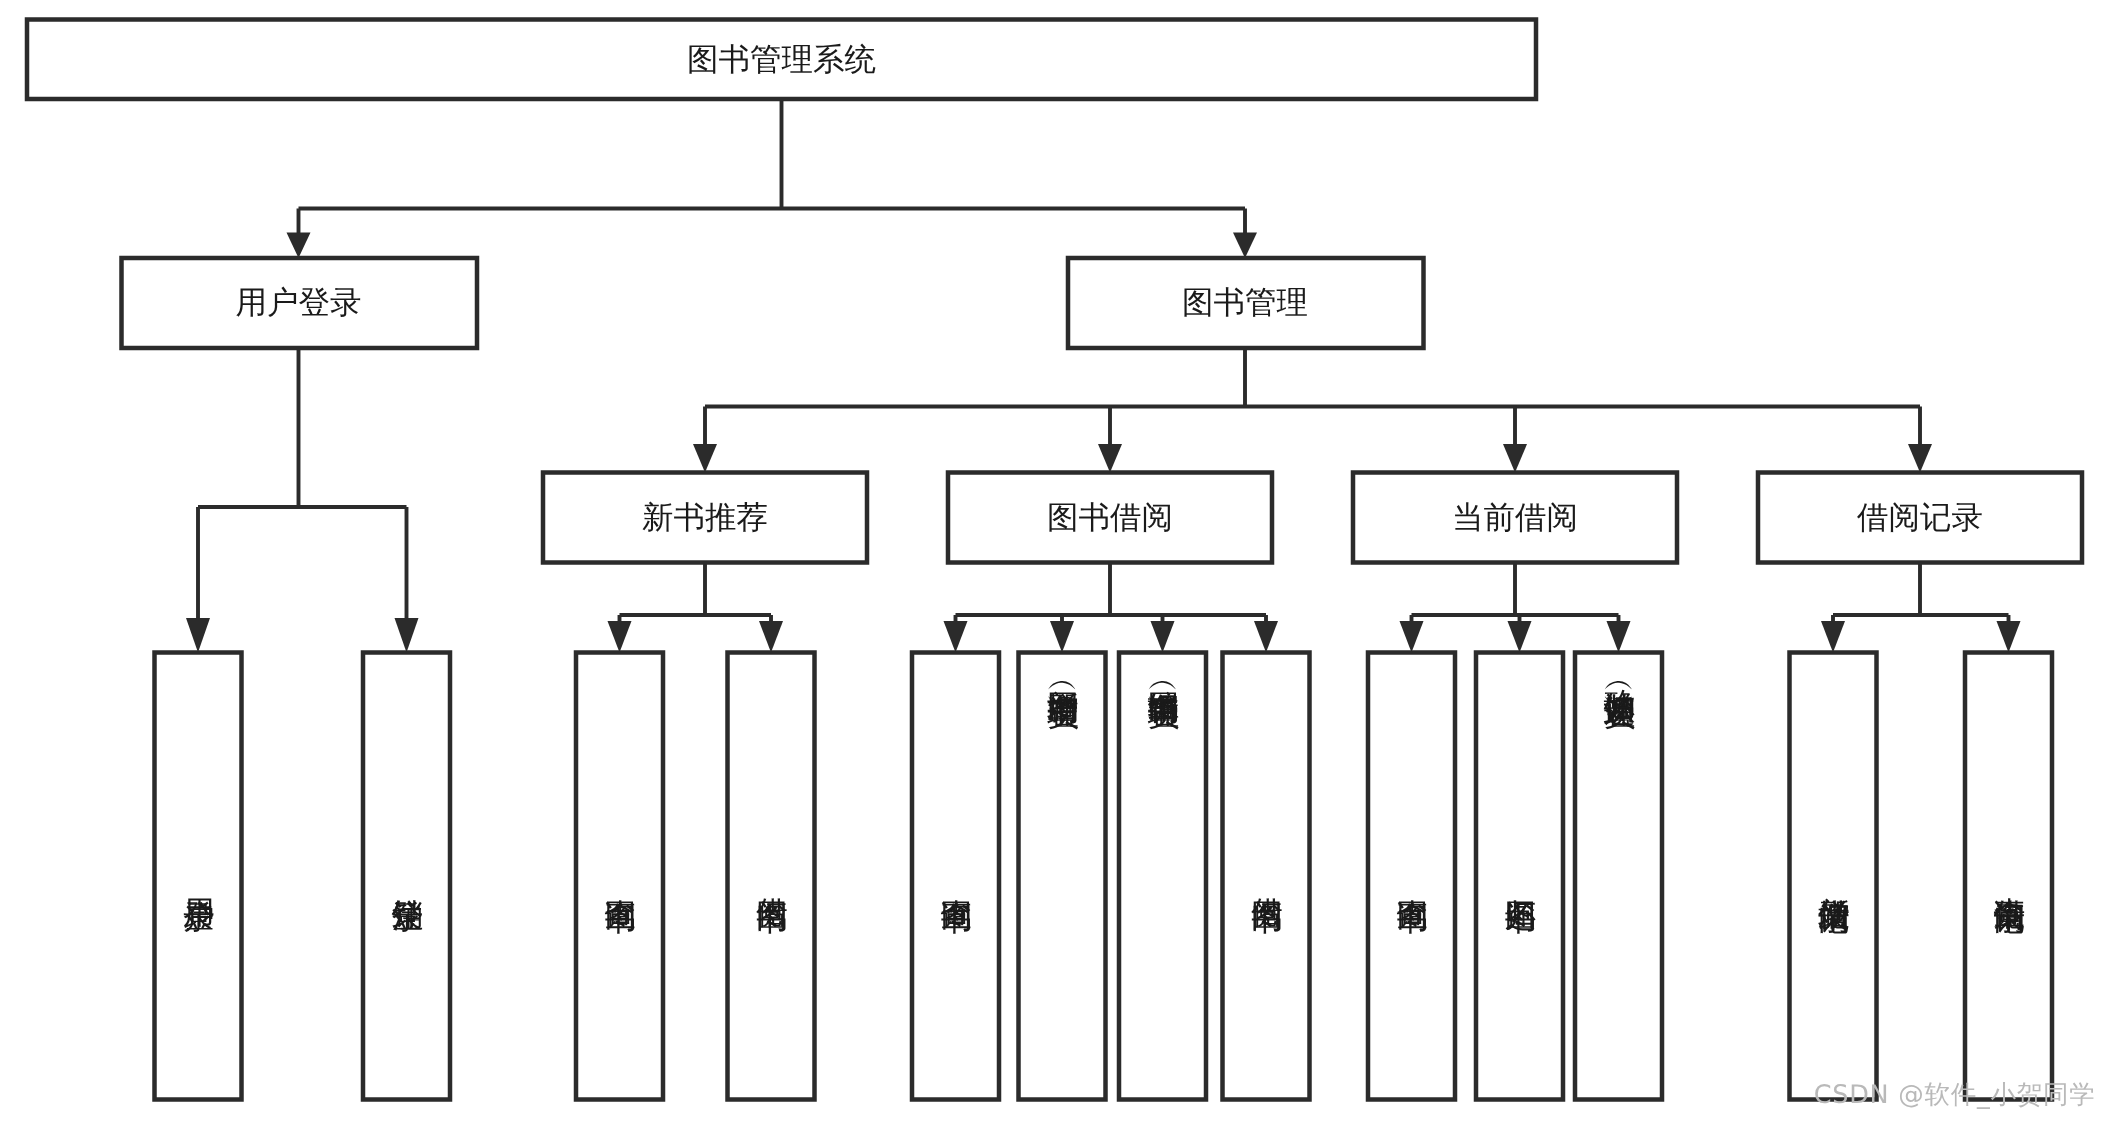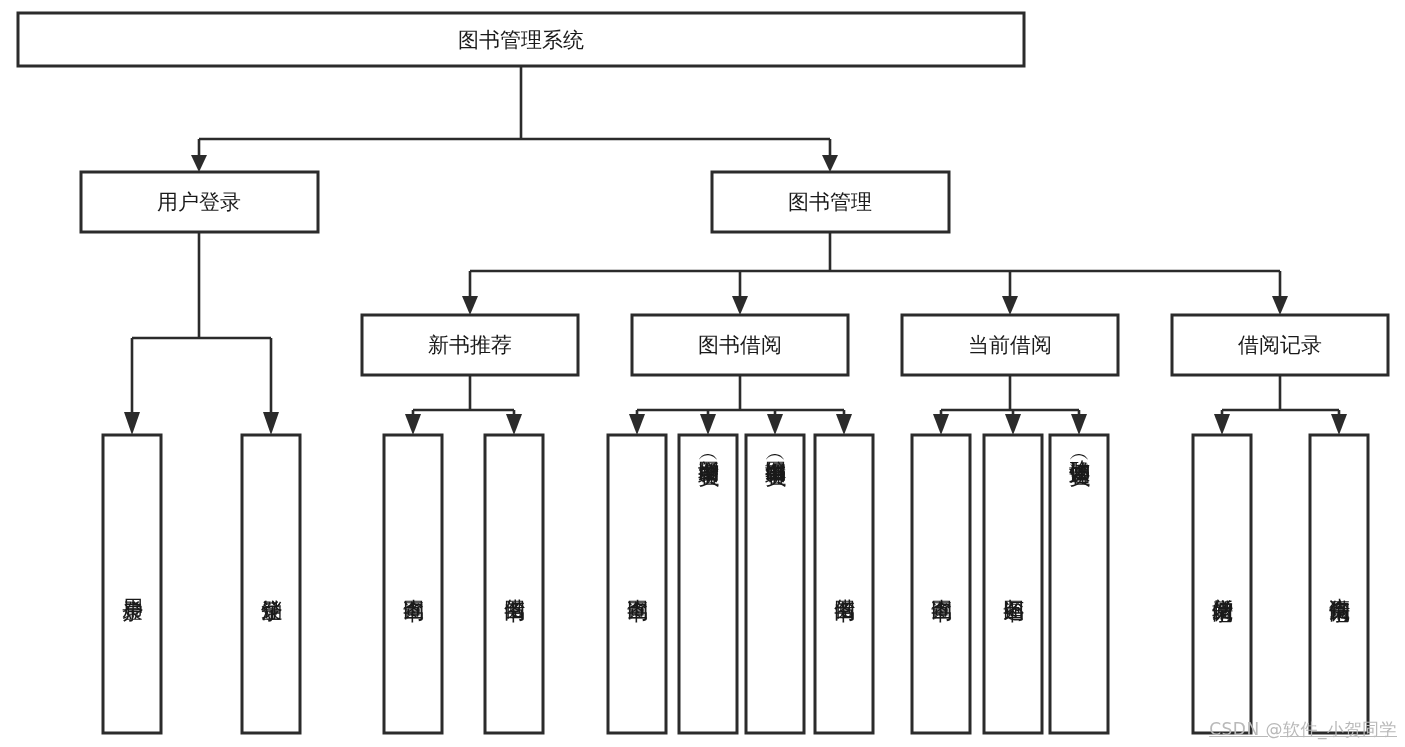--- a/index.html
+++ b/index.html
@@ -67,21 +67,20 @@
   }
   .watermark {
     position: absolute;
     right: 8px;
     bottom: 6px;
     font-family: "DejaVu Sans", "Liberation Sans", sans-serif;
     font-size: 17px;
     color: #b9b9b9;
     letter-spacing: 0.5px;
     user-select: none;
-    text-decoration: underline;
   }
 </style>
 </head>
 <body>
 
 <svg id="diagram" viewBox="0 0 1405 747">
   <defs></defs>
 
   <g>
 

